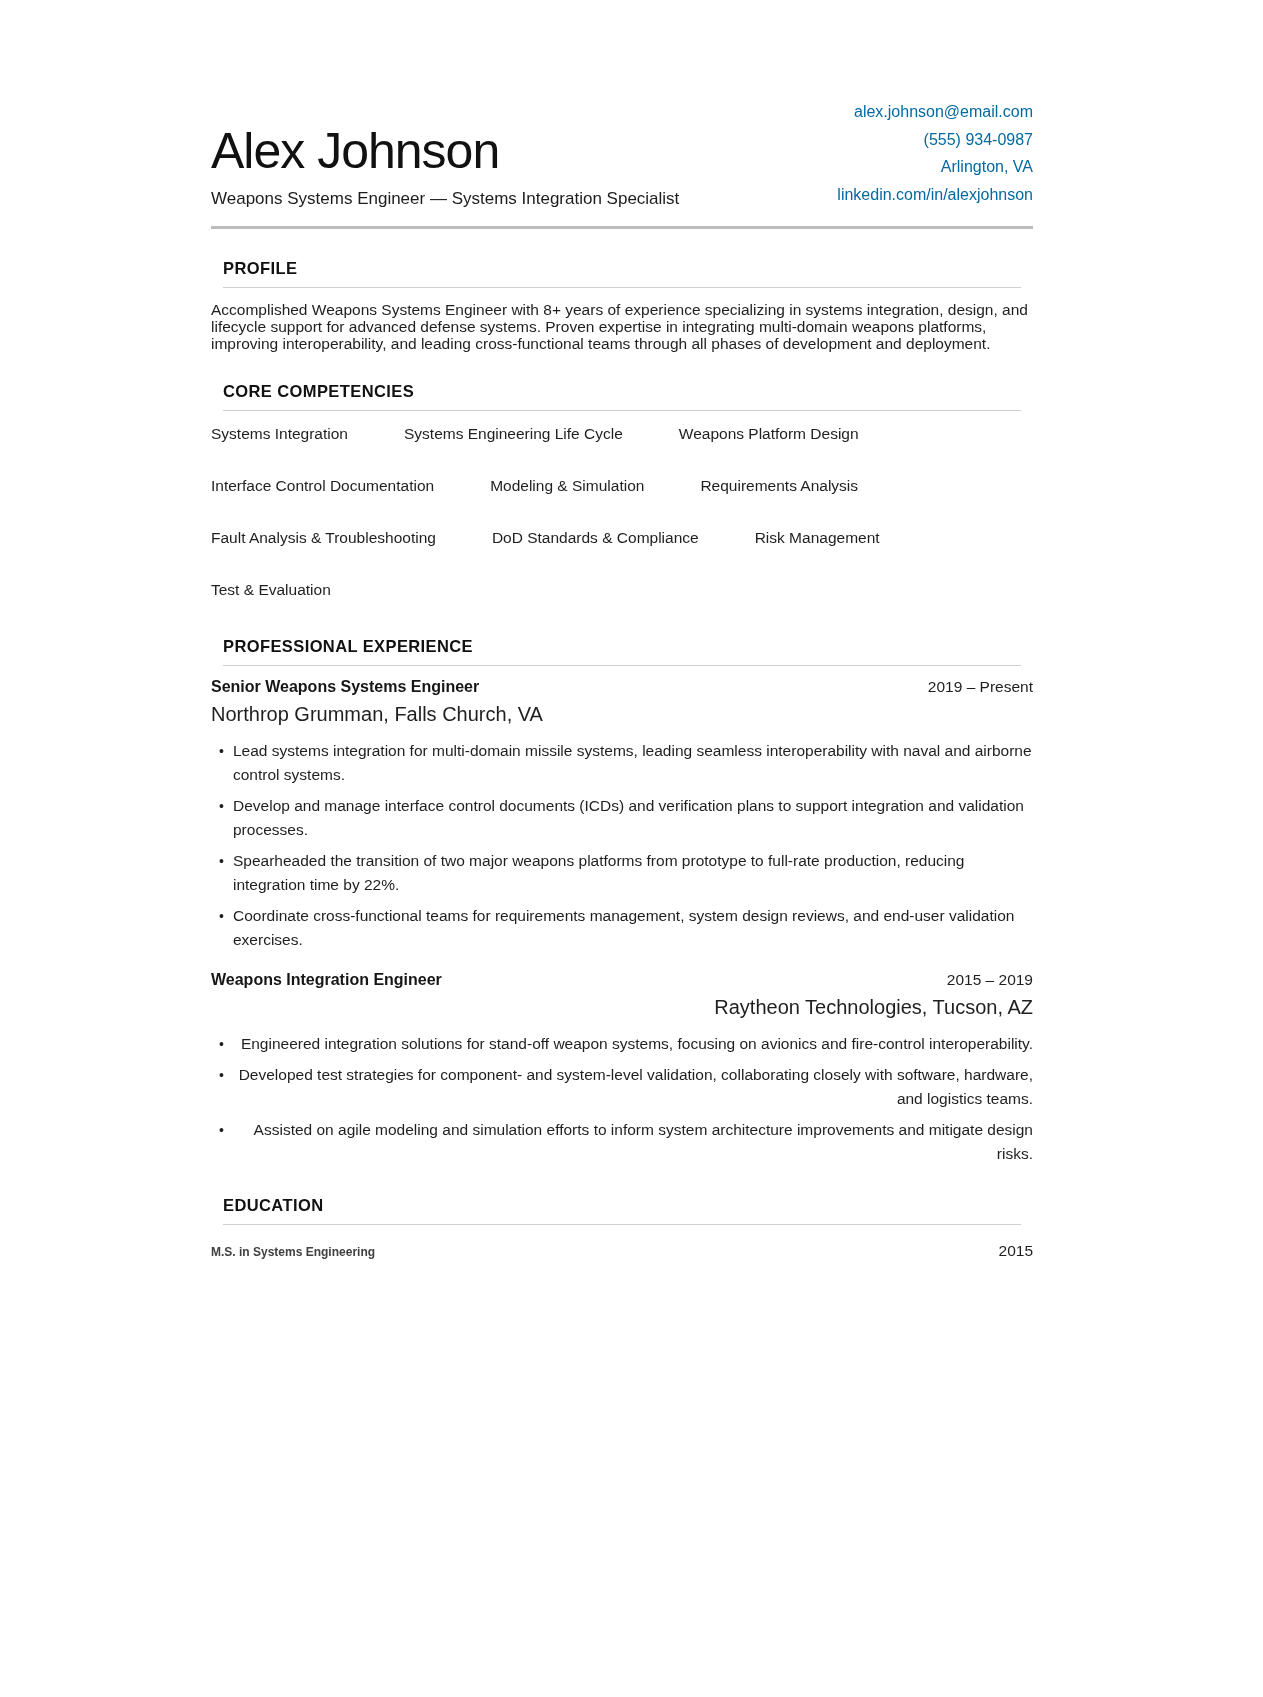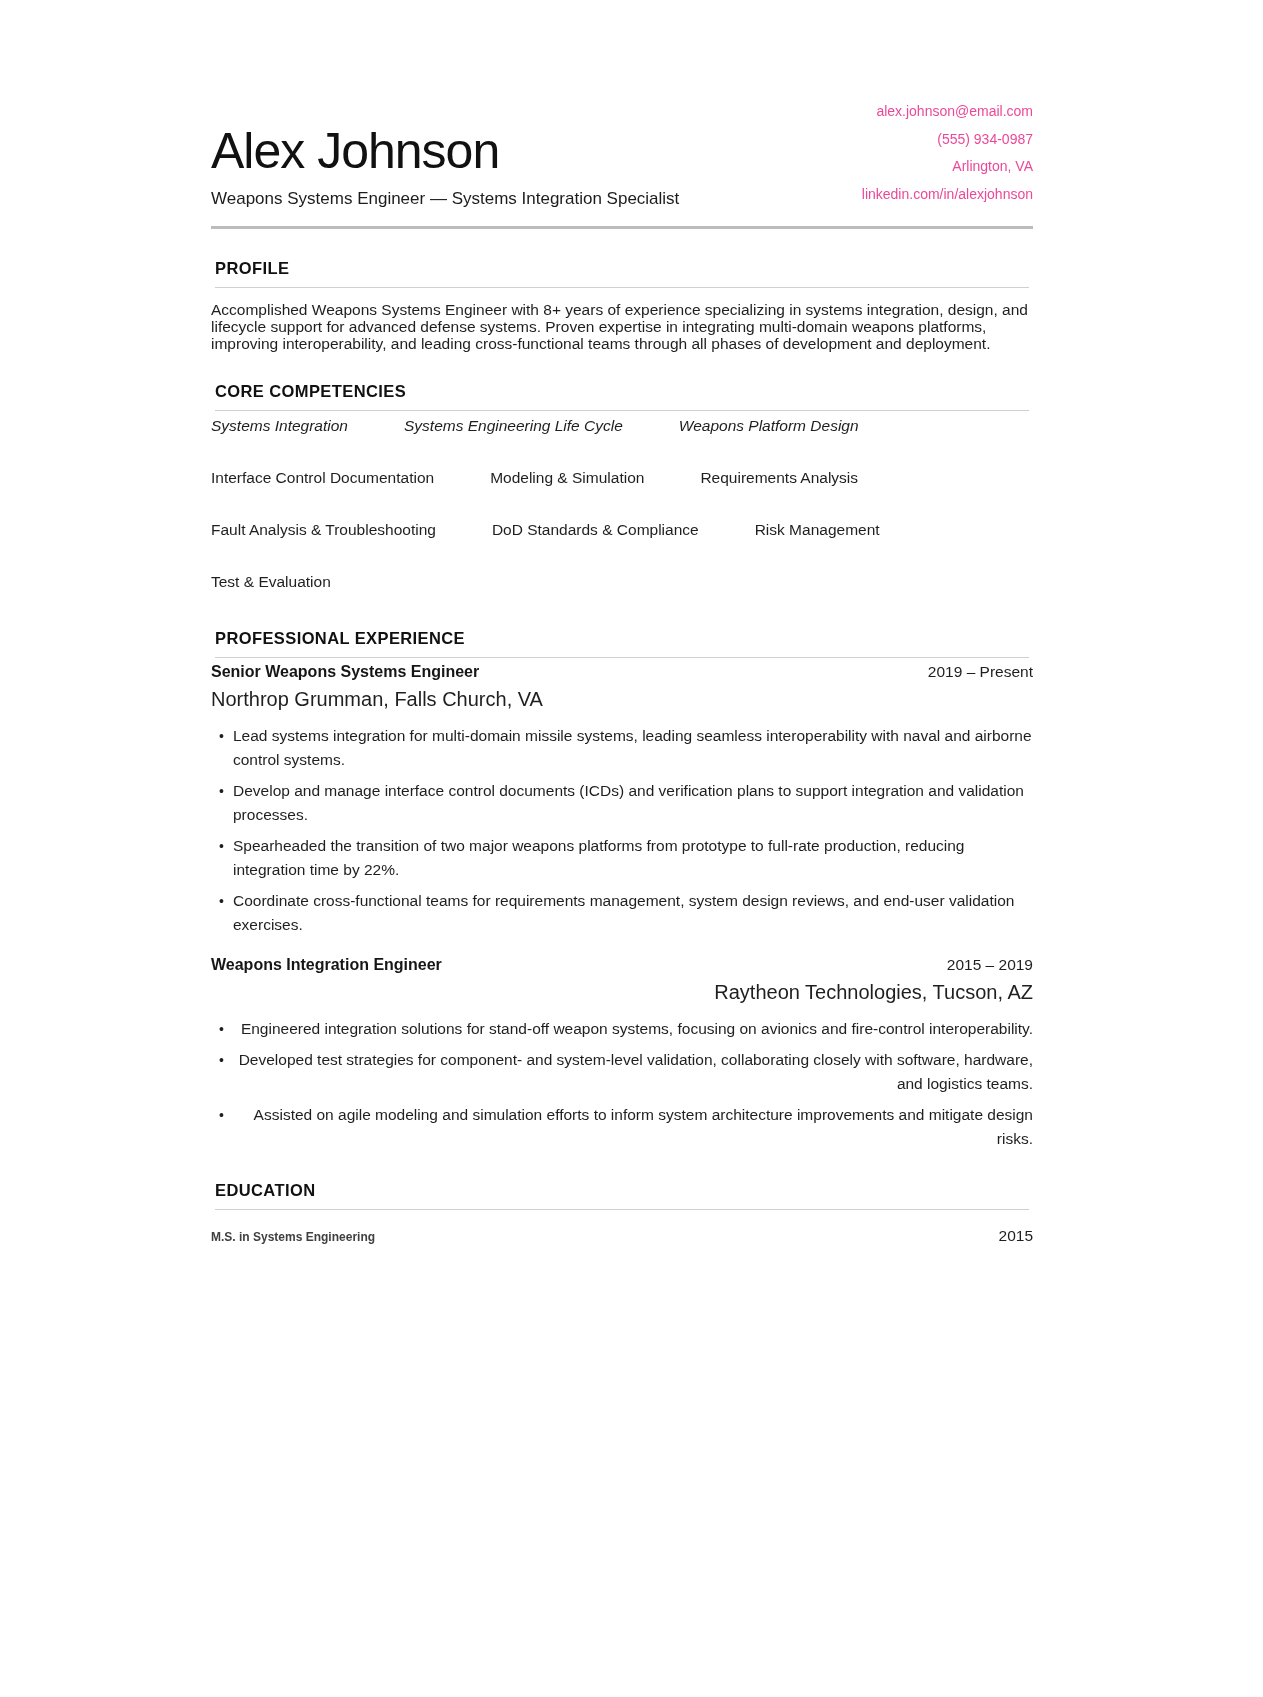--- a/index.html
+++ b/index.html
@@ -33,58 +33,58 @@
     margin: 0;
     color: #111111;
   }
   .subtitle {
     font-size: 17px;
     margin-top: 12px;
     color: #1c1c1c;
   }
   .contact {
     text-align: right;
-    font-size: 14px;
+    font-size: 16px;
     line-height: 27.5px;
-    color: #ec4899;
+    color: #0369a1;
     padding-bottom: 1px;
     white-space: nowrap;
   }
   .header-divider {
     border: 0;
     border-top: 3px solid #bcbcbc;
     margin: 17px 0 0 0;
   }
   
   section { margin-top: 30px; }
   section.experience-section { margin-top: 36px; }
   h2 {
     font-size: 16.5px;
     font-weight: 700;
     letter-spacing: 0.4px;
     color: #111111;
-    margin: 4px;
+    margin: 12px;
     padding-bottom: 9px;
     border-bottom: 1px solid #d0d0d0;
   }
   
   .profile-text {
     font-size: 15.5px;
     line-height: 17px;
     margin: 13px 0 0 0;
   }
   
   .comp-row {
     display: flex;
     gap: 56px;
     margin-top: 30px;
     font-size: 15.5px;
     line-height: 22px;
   }
-  .comp-row.first { margin-top: 4px; font-style: italic; }
+  .comp-row.first { margin-top: 4px; }
   
   .job-head {
     display: flex;
     justify-content: space-between;
     align-items: baseline;
     margin-top: 5px;
   }
   .job + .job { margin-top: 19px; text-align: right; }
   .job-title {
     font-size: 16px;

